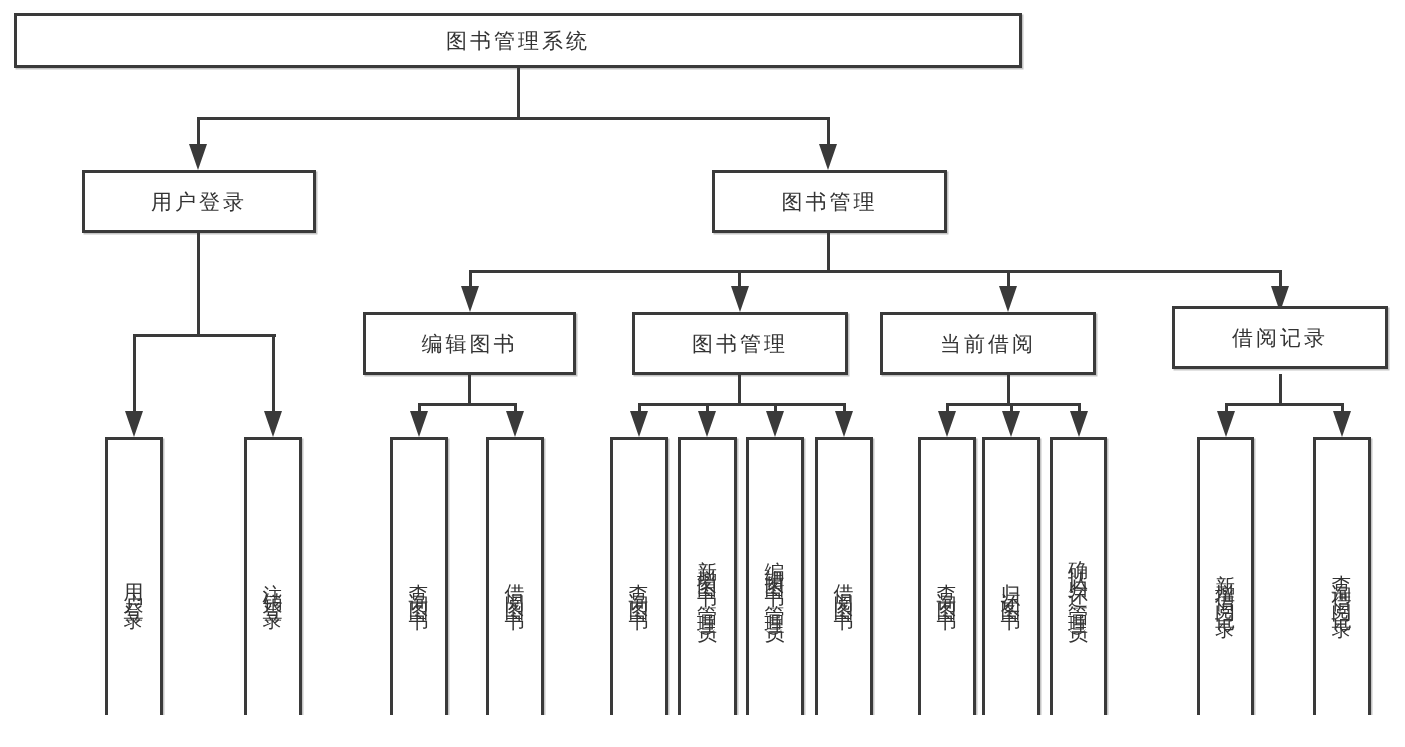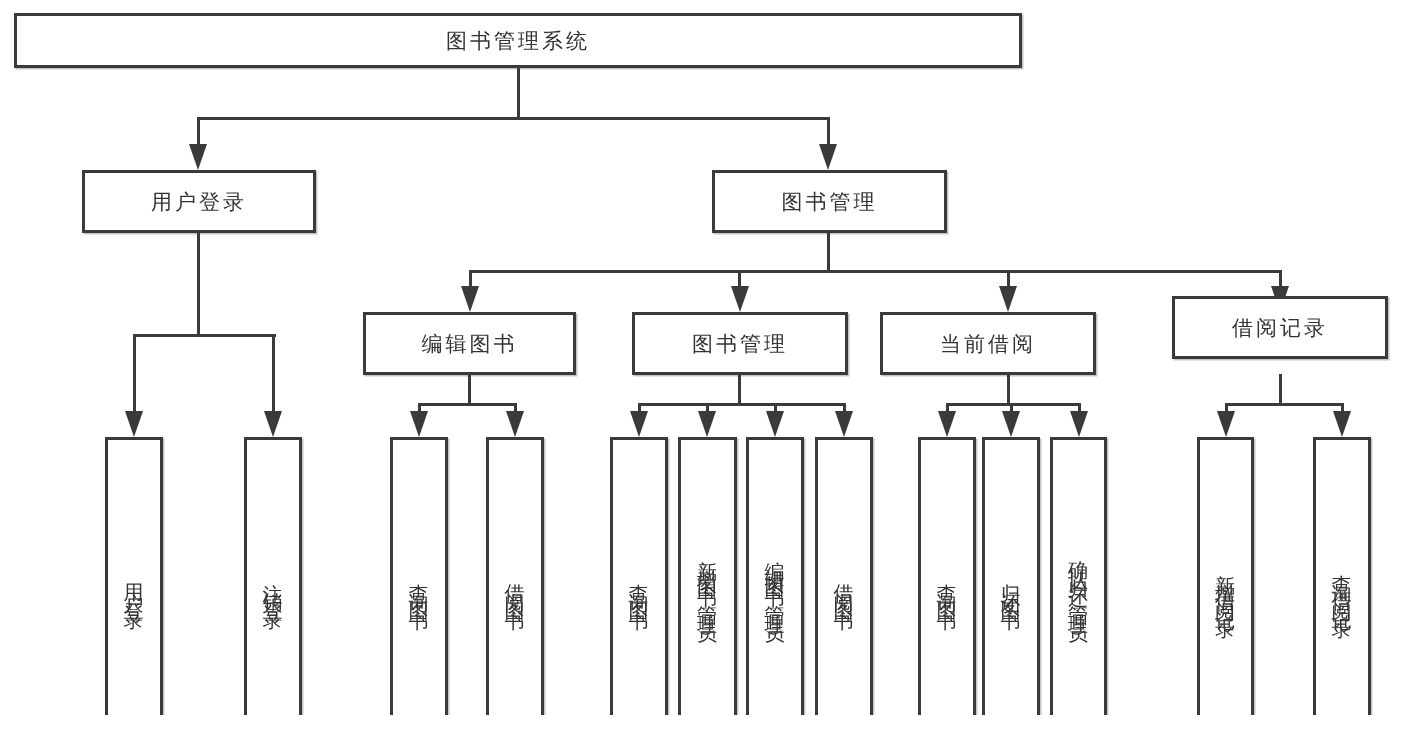--- a/index.html
+++ b/index.html
@@ -103,21 +103,21 @@
 
   <div class="box" style="left:363px; top:312px; width:213px; height:63px;">
     <span class="h-label">编辑图书</span>
   </div>
   <div class="box" style="left:632px; top:312px; width:216px; height:63px;">
     <span class="h-label">图书管理</span>
   </div>
   <div class="box" style="left:880px; top:312px; width:216px; height:63px;">
     <span class="h-label">当前借阅</span>
   </div>
-  <div class="box" style="left:1172px; top:296px; width:216px; height:63px;">
+  <div class="box" style="left:1172px; top:306px; width:216px; height:63px;">
     <span class="h-label">借阅记录</span>
   </div>
 
   <div class="vline" style="left:468px; top:374px; height:31px;"></div>
   <div class="hline" style="left:417.5px; top:402.5px; width:99px;"></div>
   <div class="vline" style="left:417.5px; top:402.5px; height:11px;"></div>
   <div class="arrow" style="left:410px; top:411px;"></div>
   <div class="vline" style="left:513.5px; top:402.5px; height:11px;"></div>
   <div class="arrow" style="left:506px; top:411px;"></div>
 

